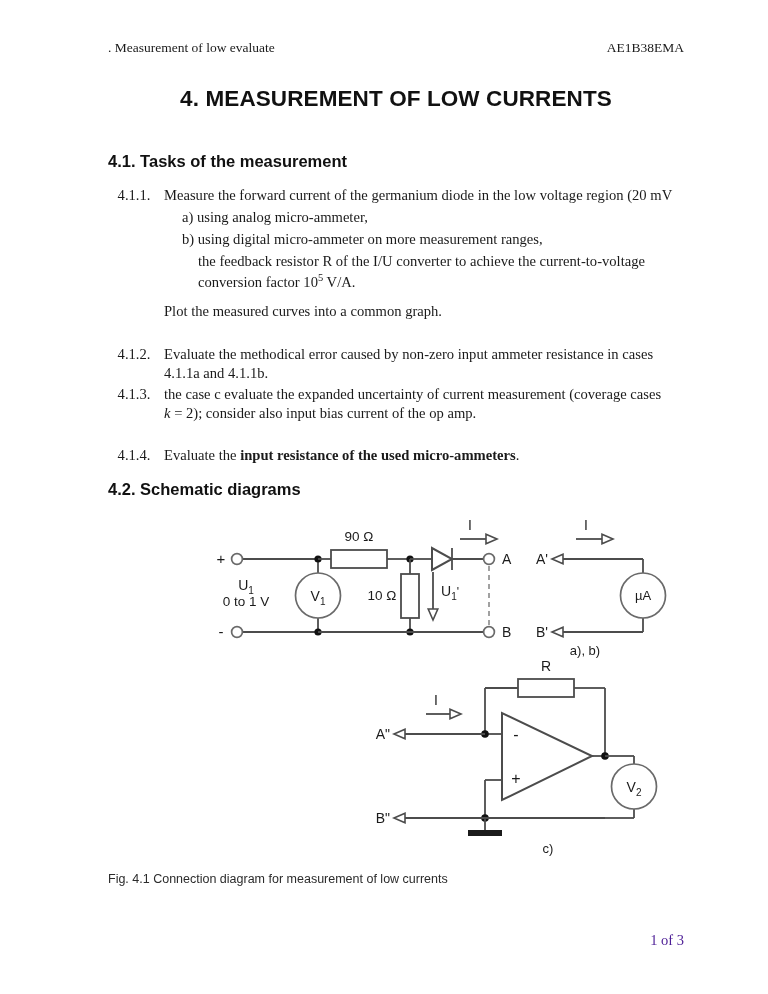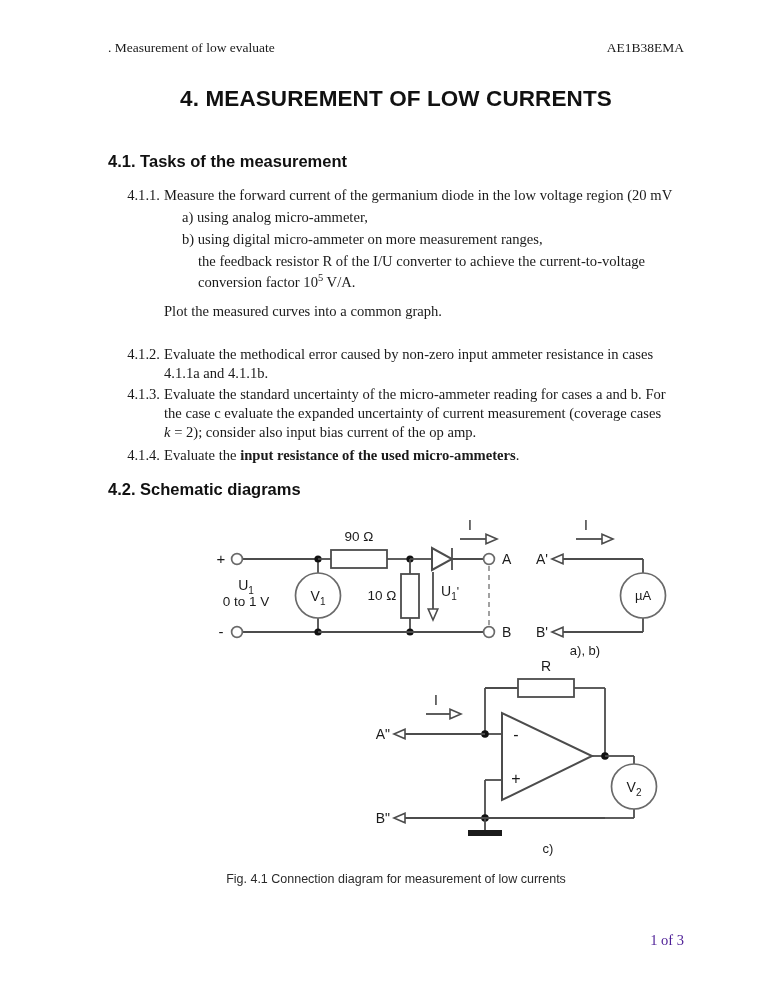--- a/index.html
+++ b/index.html
@@ -69,21 +69,21 @@
     width: 576px;
     font-size: 14.6px;
     line-height: 1.30;
     text-align: justify;
   }
   .task .num {
     position: absolute;
     left: 0;
     top: 0;
     width: 52px;
-    text-align: right;
+    text-align: center;
   }
   .task .body {
     margin-left: 56px;
     display: block;
   }
   .task .body p {
     margin: 0;
     text-align: justify;
     text-justify: inter-word;
   }
@@ -110,21 +110,21 @@
     left: 0;
     top: 508px;
     width: 768px;
     height: 400px;
   }
   .figcaption {
     position: absolute;
     left: 108px;
     top: 872px;
     width: 576px;
-    text-align: center;
+    text-align: left;
     font-family: "Liberation Sans", "DejaVu Sans", sans-serif;
     font-size: 12.5px;
     color: #2b2b2b;
   }
 
   
   .footer {
     position: absolute;
     left: 108px;
     top: 932px;
@@ -172,21 +172,20 @@
     <span class="num">4.1.2.</span>
     <span class="body">
       <p>Evaluate the methodical error caused by non-zero input ammeter resistance in cases</p>
       <p class="last">4.1.1a and 4.1.1b.</p>
     </span>
   </div>
 
   <div class="task" style="top:385px;">
     <span class="num">4.1.3.</span>
     <span class="body">
-      <p>Evaluate the standard uncertainty of the micro-ammeter reading for cases a and b. For</p>
       <p>the case c evaluate the expanded uncertainty of current measurement (coverage cases</p>
       <p class="last"><span class="ital">k</span><span> = 2); consider also input bias current of the op amp.</span></p>
     </span>
   </div>
 
   <div class="task" style="top:446px;">
     <span class="num">4.1.4.</span>
     <span class="body">
       <p class="last"><span>Evaluate the </span><span class="bold">input resistance of the used micro-ammeters</span><span>.</span></p>
     </span>

